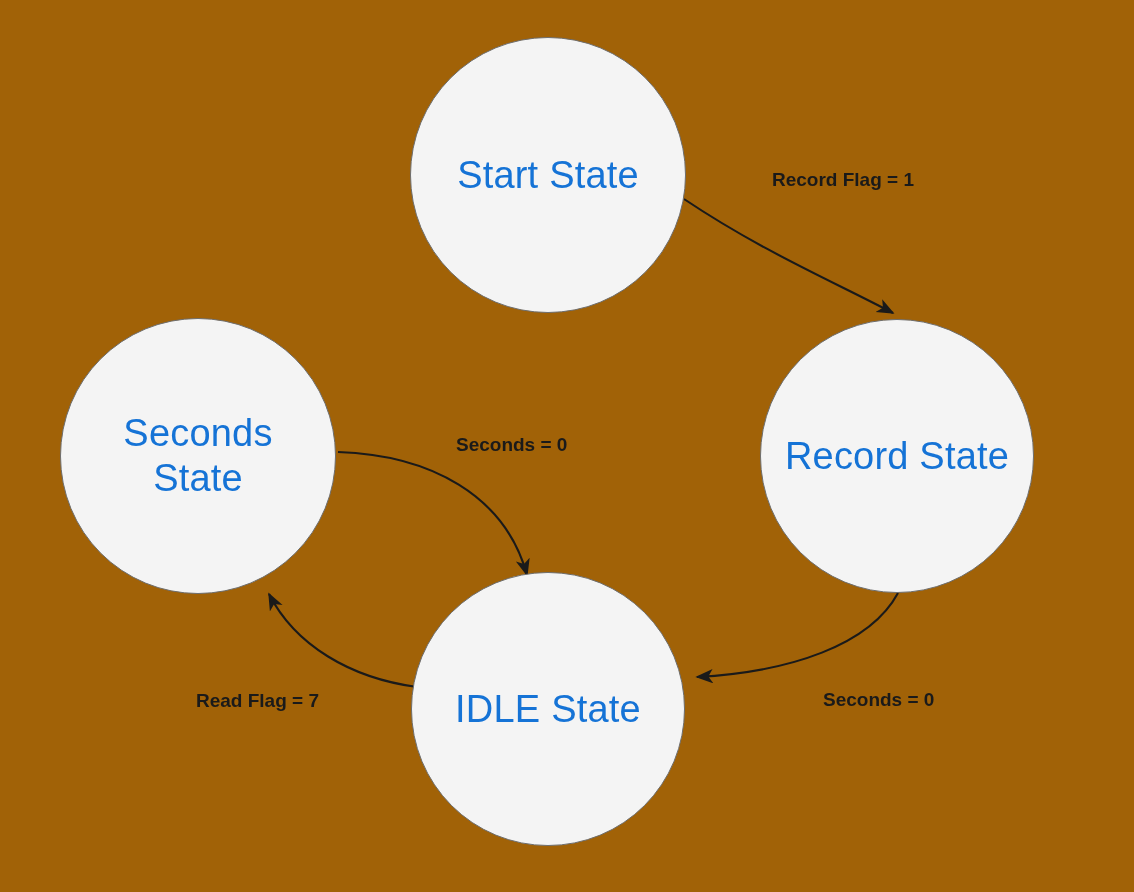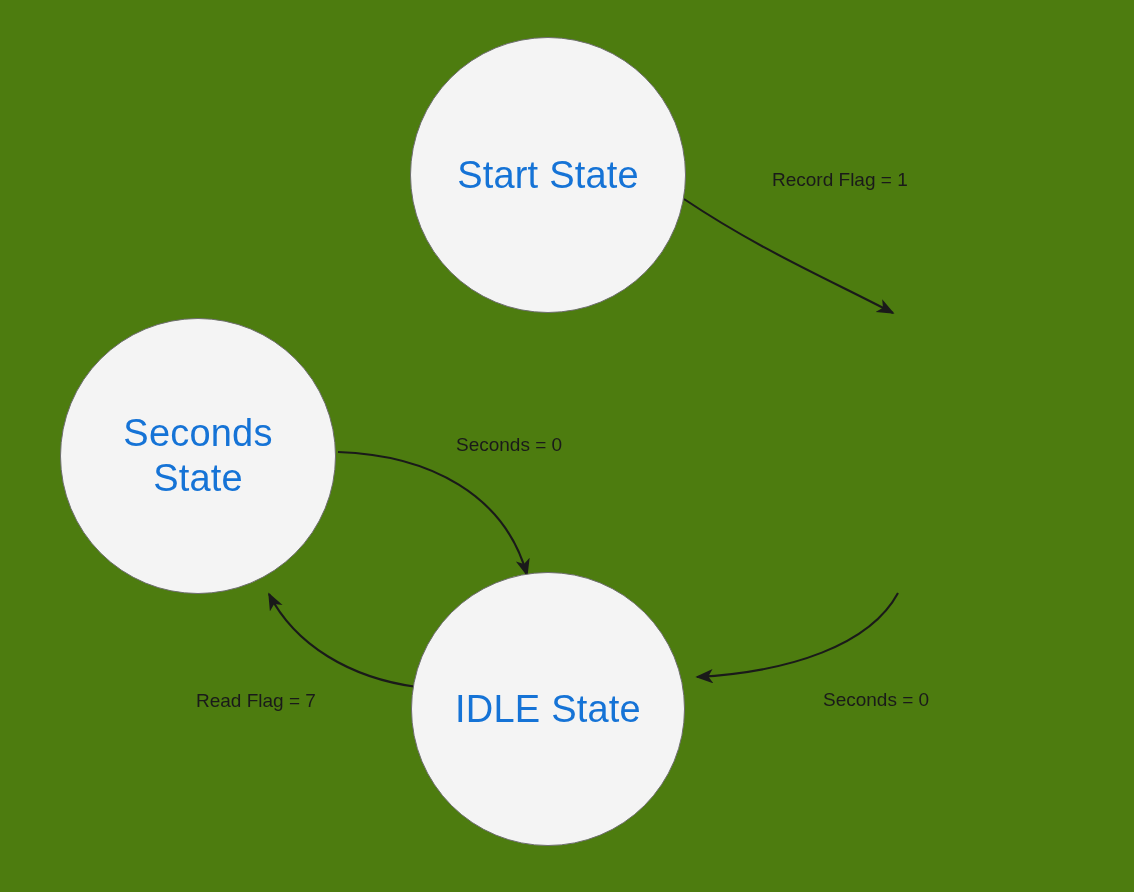--- a/index.html
+++ b/index.html
@@ -11,21 +11,21 @@
   body {
     font-family: "Liberation Sans", sans-serif;
     width: 1134px;
     height: 892px;
     overflow: hidden;
   }
   #diagram-canvas {
     position: relative;
     width: 1134px;
     height: 892px;
-    background: #4d7c0f;
+    background: #a16207;
   }
   #edge-layer {
     position: absolute;
     left: 0;
     top: 0;
     width: 1134px;
     height: 892px;
   }
   .state-node {
     position: absolute;
@@ -46,21 +46,21 @@
     font-weight: 400;
     letter-spacing: 0.2px;
     white-space: pre-line;
     user-select: none;
   }
   .edge-label {
     position: absolute;
     color: #1a1a1a;
     font-family: "Liberation Sans", sans-serif;
     font-size: 19px;
-    font-weight: 400;
+    font-weight: 700;
     white-space: nowrap;
     user-select: none;
   }
 </style>
 </head>
 <body>
 
 <div id="diagram-canvas">
 
   <svg id="edge-layer" viewBox="0 0 1134 892" width="1134" height="892" xmlns="http://www.w3.org/2000/svg">
@@ -76,20 +76,23 @@
 
     <path d="M 898,593 C 870,645 790,672 697,677" fill="none" stroke="#1a1a1a" stroke-width="2.1" marker-end="url(#arrowhead)"></path>
 
     <path d="M 417,687 C 350,678 295,645 269,594" fill="none" stroke="#1a1a1a" stroke-width="2.1" marker-end="url(#arrowhead)"></path>
   </svg>
 
   <div class="state-node" style="left:410px; top:37px; width:276px; height:276px;">
     <span class="state-label">Start State</span>
   </div>
 
+  <div class="state-node" style="left:760px; top:319px; width:274px; height:274px;">
+    <span class="state-label">Record State</span>
+  </div>
 
   <div class="state-node" style="left:60px; top:318px; width:276px; height:276px;">
     <span class="state-label">Seconds
 State</span>
   </div>
 
   <div class="state-node" style="left:411px; top:572px; width:274px; height:274px;">
     <span class="state-label">IDLE State</span>
   </div>
 

